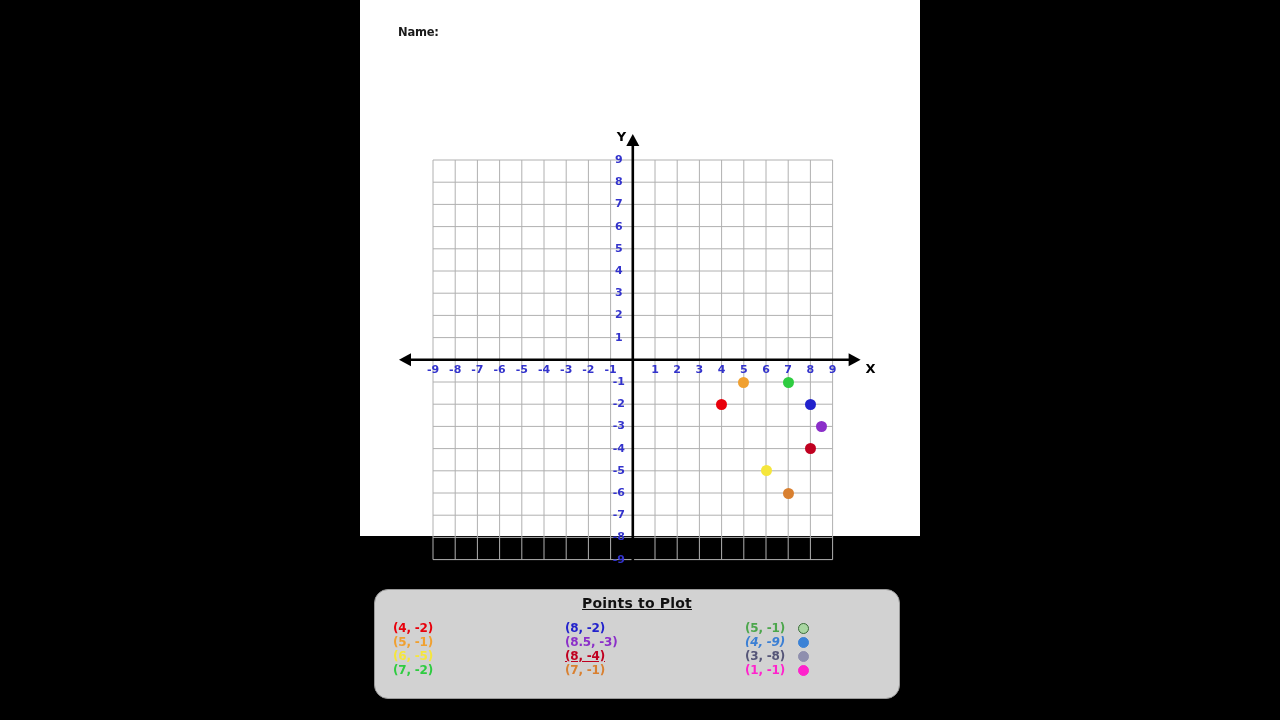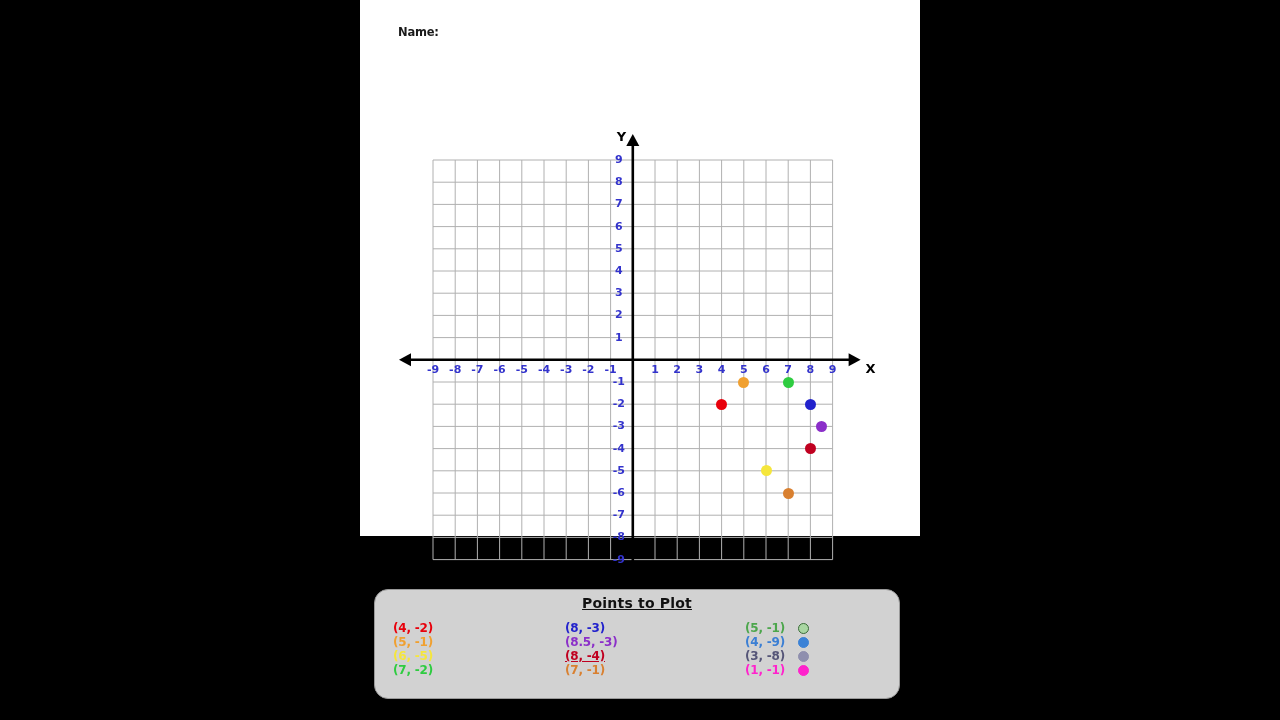--- a/index.html
+++ b/index.html
@@ -263,39 +263,39 @@
           </div>
           <div class="lg-row">
             <span class="lg-txt" style="color: rgb(245, 230, 60);">(6, -5)</span>
           </div>
           <div class="lg-row">
             <span class="lg-txt" style="color: rgb(46, 204, 64);">(7, -2)</span>
           </div>
         </div>
       <div class="lg-col" id="lg-col-1">
           <div class="lg-row">
-            <span class="lg-txt" style="color: rgb(34, 34, 204);">(8, -3)</span>
+            <span class="lg-txt" style="color: rgb(34, 34, 204);">(8, -2)</span>
           </div>
           <div class="lg-row">
             <span class="lg-txt" style="color: rgb(139, 47, 201);">(8.5, -3)</span>
           </div>
           <div class="lg-row">
             <span class="lg-txt" style="color: rgb(192, 0, 32); text-decoration: underline;">(8, -4)</span>
           </div>
           <div class="lg-row">
             <span class="lg-txt" style="color: rgb(217, 128, 48);">(7, -1)</span>
           </div>
         </div>
       <div class="lg-col" id="lg-col-2">
           <div class="lg-row">
             <span class="lg-txt" style="color: rgb(76, 166, 76);">(5, -1)</span>
             <span class="lg-dot" style="background: rgb(169, 214, 162); border: 1px solid rgb(58, 107, 56);"></span>
           </div>
           <div class="lg-row">
-            <span class="lg-txt" style="color: rgb(59, 127, 212);">(4, -9)</span>
+            <span class="lg-txt" style="color: rgb(59, 127, 212); font-style: italic;">(4, -9)</span>
             <span class="lg-dot" style="background: rgb(59, 130, 214); border: 1px solid rgb(59, 130, 214);"></span>
           </div>
           <div class="lg-row">
             <span class="lg-txt" style="color: rgb(85, 85, 119);">(3, -8)</span>
             <span class="lg-dot" style="background: rgb(143, 143, 174); border: 1px solid rgb(143, 143, 174);"></span>
           </div>
           <div class="lg-row">
             <span class="lg-txt" style="color: rgb(255, 34, 204);">(1, -1)</span>
             <span class="lg-dot" style="background: rgb(255, 34, 204); border: 1px solid rgb(255, 34, 204);"></span>
           </div>

